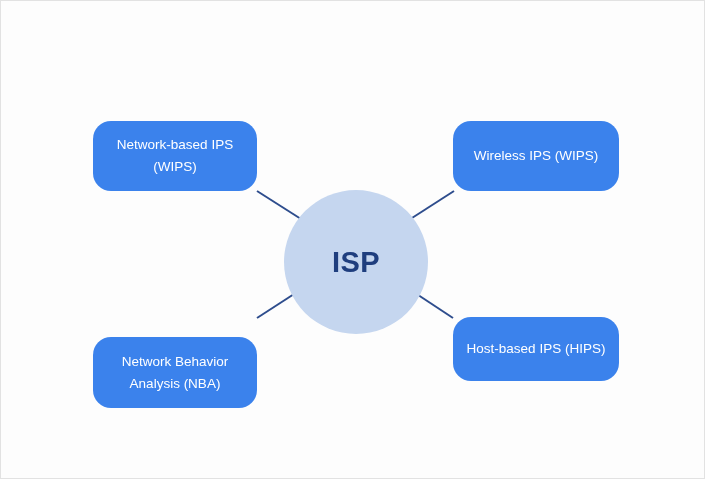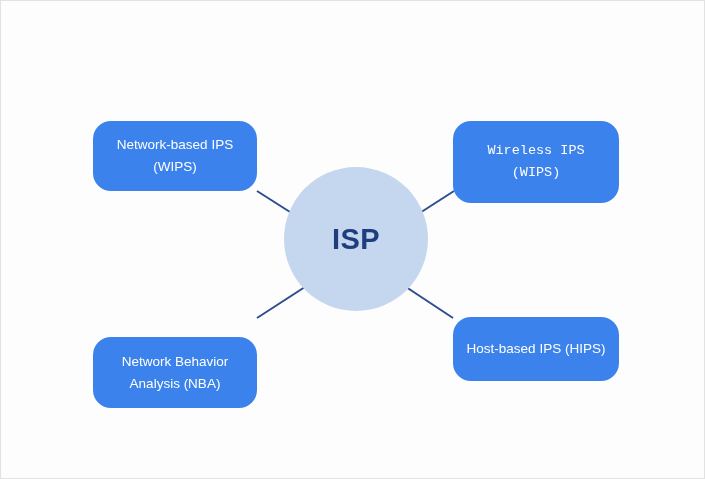--- a/index.html
+++ b/index.html
@@ -32,21 +32,21 @@
     position: absolute;
     top: 0;
     left: 0;
     width: 705px;
     height: 479px;
     z-index: 1;
   }
   .center-node {
     position: absolute;
     left: 283px;
-    top: 166px;
+    top: 189px;
     width: 144px;
     height: 144px;
     border-radius: 50%;
     background: var(--circle_bg, #c5d6ef);
     display: flex;
     align-items: center;
     justify-content: center;
     z-index: 2;
   }
   .center-node .center-label {
@@ -66,21 +66,21 @@
     text-align: center;
     padding: 8px 12px;
     z-index: 3;
   }
   .node .node-label {
     color: var(--node_text, #ffffff);
     font-size: 13.5px;
     line-height: 1.6;
   }
   .node-nips { left: 92px;  top: 120px; width: 164px; height: 70px; }
-  .node-wips { left: 452px; top: 120px; width: 166px; height: 82px; font-family: Liberation Mono, monospace; }
+  .node-wips { left: 452px; top: 120px; width: 166px; height: 70px; }
   .node-nba  { left: 92px;  top: 316px; width: 164px; height: 71px; margin-top: 20px; }
   .node-hips { left: 452px; top: 316px; width: 166px; height: 64px; }
 </style>
 </head>
 <body>
 
 <div class="canvas">
 
 
   <svg class="connector-svg" viewBox="0 0 705 479" xmlns="http://www.w3.org/2000/svg">

